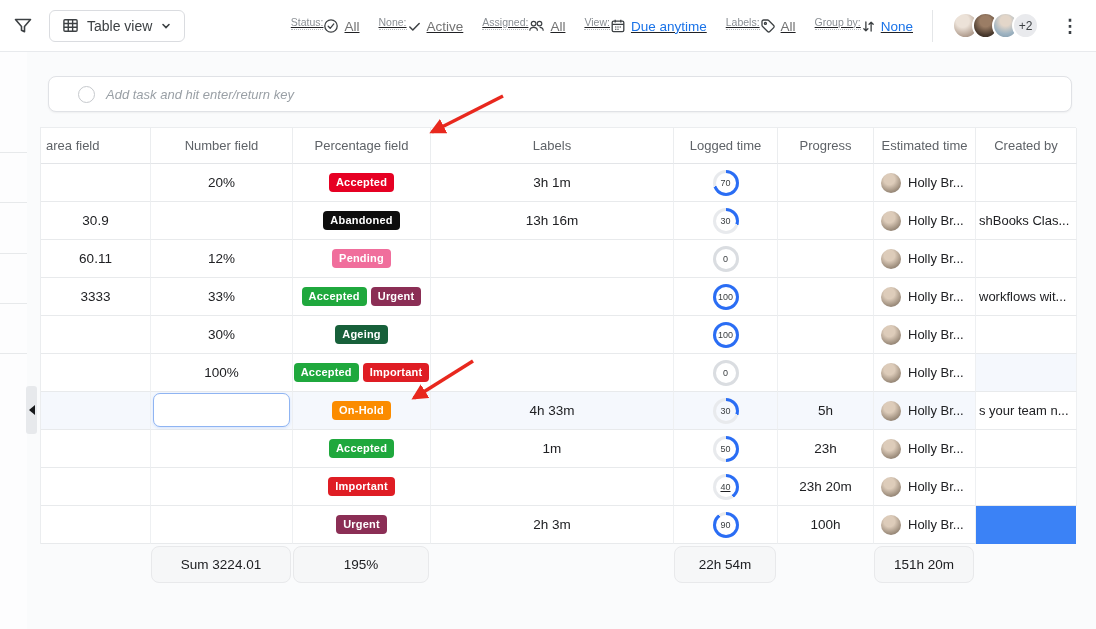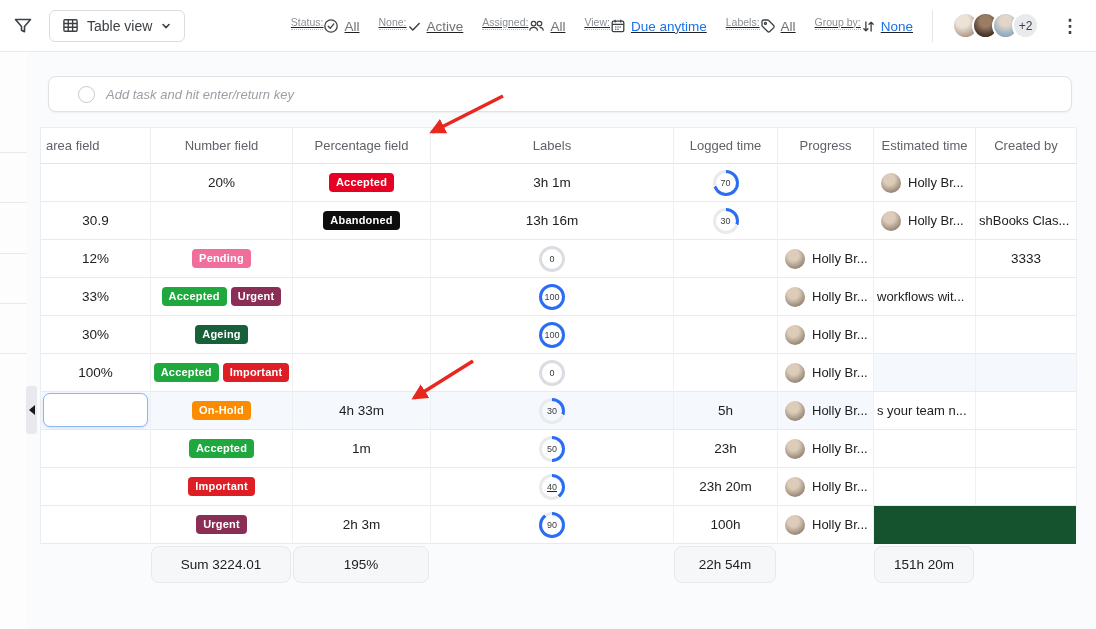--- a/index.html
+++ b/index.html
@@ -61,21 +61,21 @@
   }
   .task-circle { width:17px; height:17px; border:1.5px solid #c6c9cd; border-radius:50%; flex-shrink:0; }
   .task-placeholder { font-style:italic; font-size:13px; color:#9aa0a6; }
 
   
   .table-wrap { position:absolute; left:40px; top:127px; width:1036px; z-index:2; }
   .grid {
     display:grid;
     grid-template-columns:110px 142px 138px 243px 104px 96px 102px 101px;
     border-top:1px solid #ebedef; border-left:1px solid #ebedef;
-    background:#14532d;
+    background:#3b82f6;
   }
   .hcell {
     height:36px; background:#fff; color:#5f6368; font-size:13px;
     display:flex; align-items:center; justify-content:center;
     border-right:1px solid #ebedef; border-bottom:1px solid #e3e5e8;
     white-space:nowrap; overflow:hidden; cursor:pointer;
   }
   .hcell.first { justify-content:flex-start; padding-left:5px; }
   .cell {
     position:relative; height:38px; background:#fff;
@@ -271,20 +271,21 @@
         <div class="ring" style="background: conic-gradient(rgb(42, 109, 244) 0deg, rgb(42, 109, 244) 30%, rgb(232, 234, 237) 30%, rgb(232, 234, 237) 100%);">
           <div class="ring-inner">30</div>
         </div>
       </div>
       <div class="cell"></div>
       <div class="cell created">
         <span class="mini-avatar"></span>
         <span>Holly Br...</span>
       </div>
       <div class="cell area">shBooks Clas...</div>
+      <div class="cell">60.11</div>
       <div class="cell">12%</div>
       <div class="cell">
         <div class="labels-box">
           <span class="badge" style="background: rgb(240, 110, 156);">Pending</span>
         </div>
       </div>
       <div class="cell"></div>
       <div class="cell">
         <div class="ring" style="background: rgb(218, 221, 225);">
           <div class="ring-inner">0</div>

